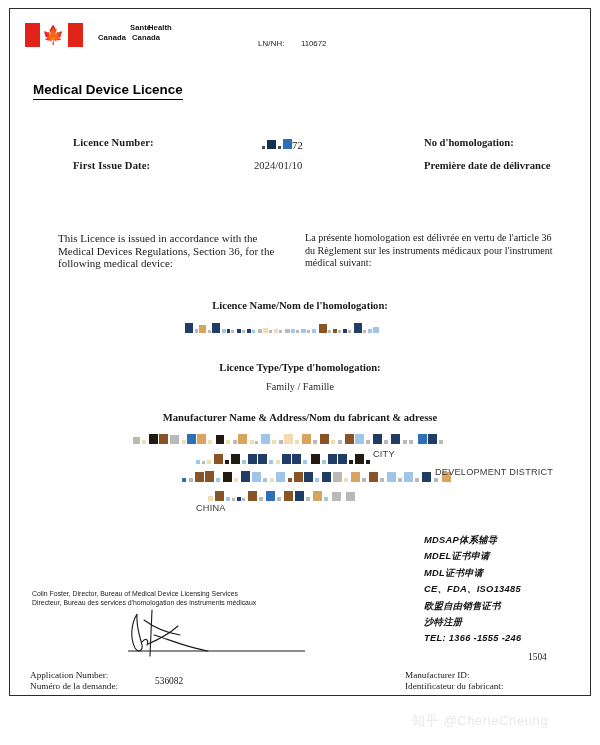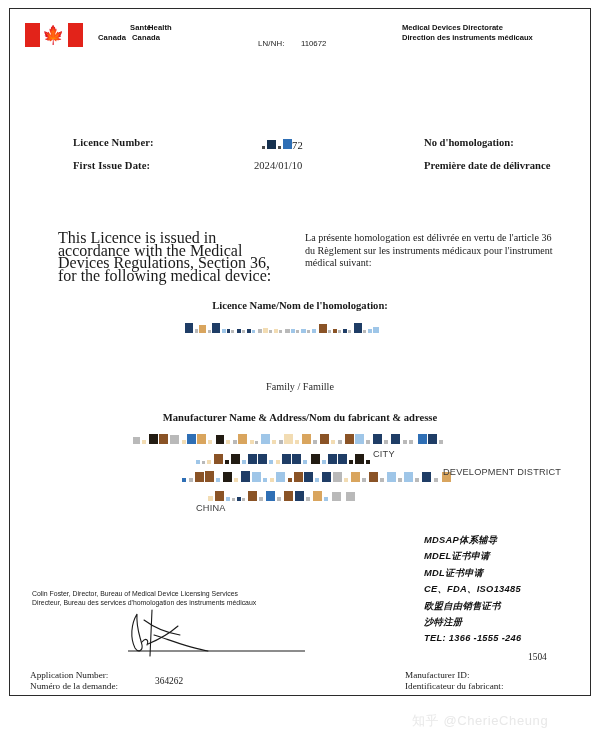--- a/index.html
+++ b/index.html
@@ -58,21 +58,21 @@
   .rb-dark{width:9px;height:9px;background:#16314f;}
   .rb-blue{width:9px;height:10px;background:#2f6fb5;}
   .rb-dot{width:3px;height:3px;background:#4a4a4a;align-self:flex-end;}
   .lic-tail{font-size:10.6px;color:#1a1a1a;letter-spacing:.3px;}
 
   
   .devclass{position:absolute;left:0;top:208px;width:600px;text-align:center;
             font-weight:bold;font-size:10.6px;}
 
   
-  .para-l{position:absolute;left:58px;top:232px;width:225px;font-size:16px;
+  .para-l{position:absolute;left:58px;top:232px;width:225px;font-size:11px;
           line-height:12.6px;color:#1a1a1a;}
   .para-r{position:absolute;left:305px;top:232px;width:250px;font-size:10.1px;
           line-height:12.6px;color:#1a1a1a;}
 
   
   .sec-hd{position:absolute;left:0;width:600px;text-align:center;
           font-weight:bold;font-size:10.6px;}
   #licname-hd{top:300px;}
   #lictype-hd{top:362px;}
   #mfr-hd{top:412px;}
@@ -87,21 +87,21 @@
 
   
   .addr-row{position:absolute;display:flex;align-items:flex-end;gap:1px;height:14px;}
   #addr1{left:133px;top:430px;}
   #addr2{left:196px;top:450px;}
   #addr3{left:182px;top:468px;}
   #addr4{left:208px;top:487px;}
   .addr-txt{position:absolute;font-family:"Liberation Sans",sans-serif;
             font-size:9.2px;color:#3a3a3a;letter-spacing:.2px;}
   #txt-city{left:373px;top:449px;}
-  #txt-dist{left:400px;top:467px;padding-left:43px;}
+  #txt-dist{left:392px;top:467px;padding-left:43px;}
   #txt-china{left:196px;top:503px;}
 
   
   .cn-block{position:absolute;left:424px;top:532px;font-family:"Liberation Sans",sans-serif;
             font-style:italic;font-weight:bold;font-size:9.3px;line-height:16.4px;
             color:#111;letter-spacing:.3px;white-space:nowrap;}
 
   
   .sig-txt{position:absolute;left:32px;top:590px;font-family:"Liberation Sans",sans-serif;
            font-size:6.9px;line-height:8.6px;color:#1a1a1a;}
@@ -138,26 +138,23 @@
     <div class="sh">
       <div class="r1"><span>Santé</span><span>Health</span></div>
       <div class="r2"><span>Canada</span><span>Canada</span></div>
     </div>
 
     <div class="lnnh">
       <span class="lbl">LN/NH:</span>
       <span class="val">110672</span>
     </div>
 
-    <div class="mdd">
-      <div>Medical Devices Directorate</div>
-      <div>Direction des instruments médicaux</div>
-    </div>
-  </div>
-
+  </div>
+
+  <div class="title-l">Medical Device Licence</div>
 
   <div class="row-lbl" id="lic-lbl">Licence Number:</div>
   <div class="row-val" id="lic-val">
     <span class="lic-redact">
       <i class="rb-dot"></i>
         <i class="rb-dark"></i>
         <i class="rb-dot"></i>
         <i class="rb-blue"></i>
     </span><span class="lic-tail">72</span>
   </div>
@@ -201,20 +198,21 @@
       <span style="width: 4px; height: 4px; background: rgb(138, 83, 38); margin-left: 1px;"></span>
       <span style="width: 3px; height: 3px; background: rgb(185, 185, 185);"></span>
       <span style="width: 4px; height: 4px; background: rgb(31, 61, 102); margin-left: 1px;"></span>
       <span style="width: 3px; height: 3px; background: rgb(185, 185, 185);"></span>
       <span style="width: 8px; height: 10px; background: rgb(31, 61, 102); margin-left: 2px;"></span>
       <span style="width: 3px; height: 3px; background: rgb(185, 185, 185);"></span>
       <span style="width: 4px; height: 4px; background: rgb(159, 198, 232); margin-left: 1px;"></span>
       <span style="width: 6px; height: 6px; background: rgb(159, 198, 232);"></span>
     </div>
 
+  <div class="sec-hd" id="lictype-hd">Licence Type/Type d'homologation:</div>
   <div class="lictype-val">Family / Famille</div>
 
   <div class="sec-hd" id="mfr-hd">Manufacturer Name &amp; Address/Nom du fabricant &amp; adresse</div>
   <div class="addr-row" id="addr1">
       <span style="width: 7px; height: 7px; background: rgb(185, 185, 185);"></span>
       <span style="width: 4px; height: 4px; background: rgb(242, 220, 179); margin-left: 1px;"></span>
       <span style="width: 9px; height: 10px; background: rgb(34, 27, 18); margin-left: 2px;"></span>
       <span style="width: 9px; height: 10px; background: rgb(138, 83, 38);"></span>
       <span style="width: 9px; height: 9px; background: rgb(185, 185, 185); margin-left: 1px;"></span>
       <span style="width: 4px; height: 4px; background: rgb(242, 220, 179); margin-left: 2px;"></span>
@@ -350,21 +348,21 @@
       <path d="M124,31 C140,36 160,44 178,47"></path>
       <path d="M112,38 C116,33 119,36 117,41"></path>
     </g>
     <path d="M98,47 H275" stroke="#1a1a1a" stroke-width="1.1"></path>
   </svg>
 
   <div class="ft-lbl" id="app-lbl">
     <div>Application Number:</div>
     <div>Numéro de la demande:</div>
   </div>
-  <div class="ft-val" id="app-val">364262</div>
+  <div class="ft-val" id="app-val">536082</div>
 
   <div class="ft-lbl" id="mid-lbl">
     <div>Manufacturer ID:</div>
     <div>Identificateur du fabricant:</div>
   </div>
   <div class="ft-val" id="mid-val">1504</div>
 
   <div class="wm">知乎 @CherieCheung</div>
 
 </div>

